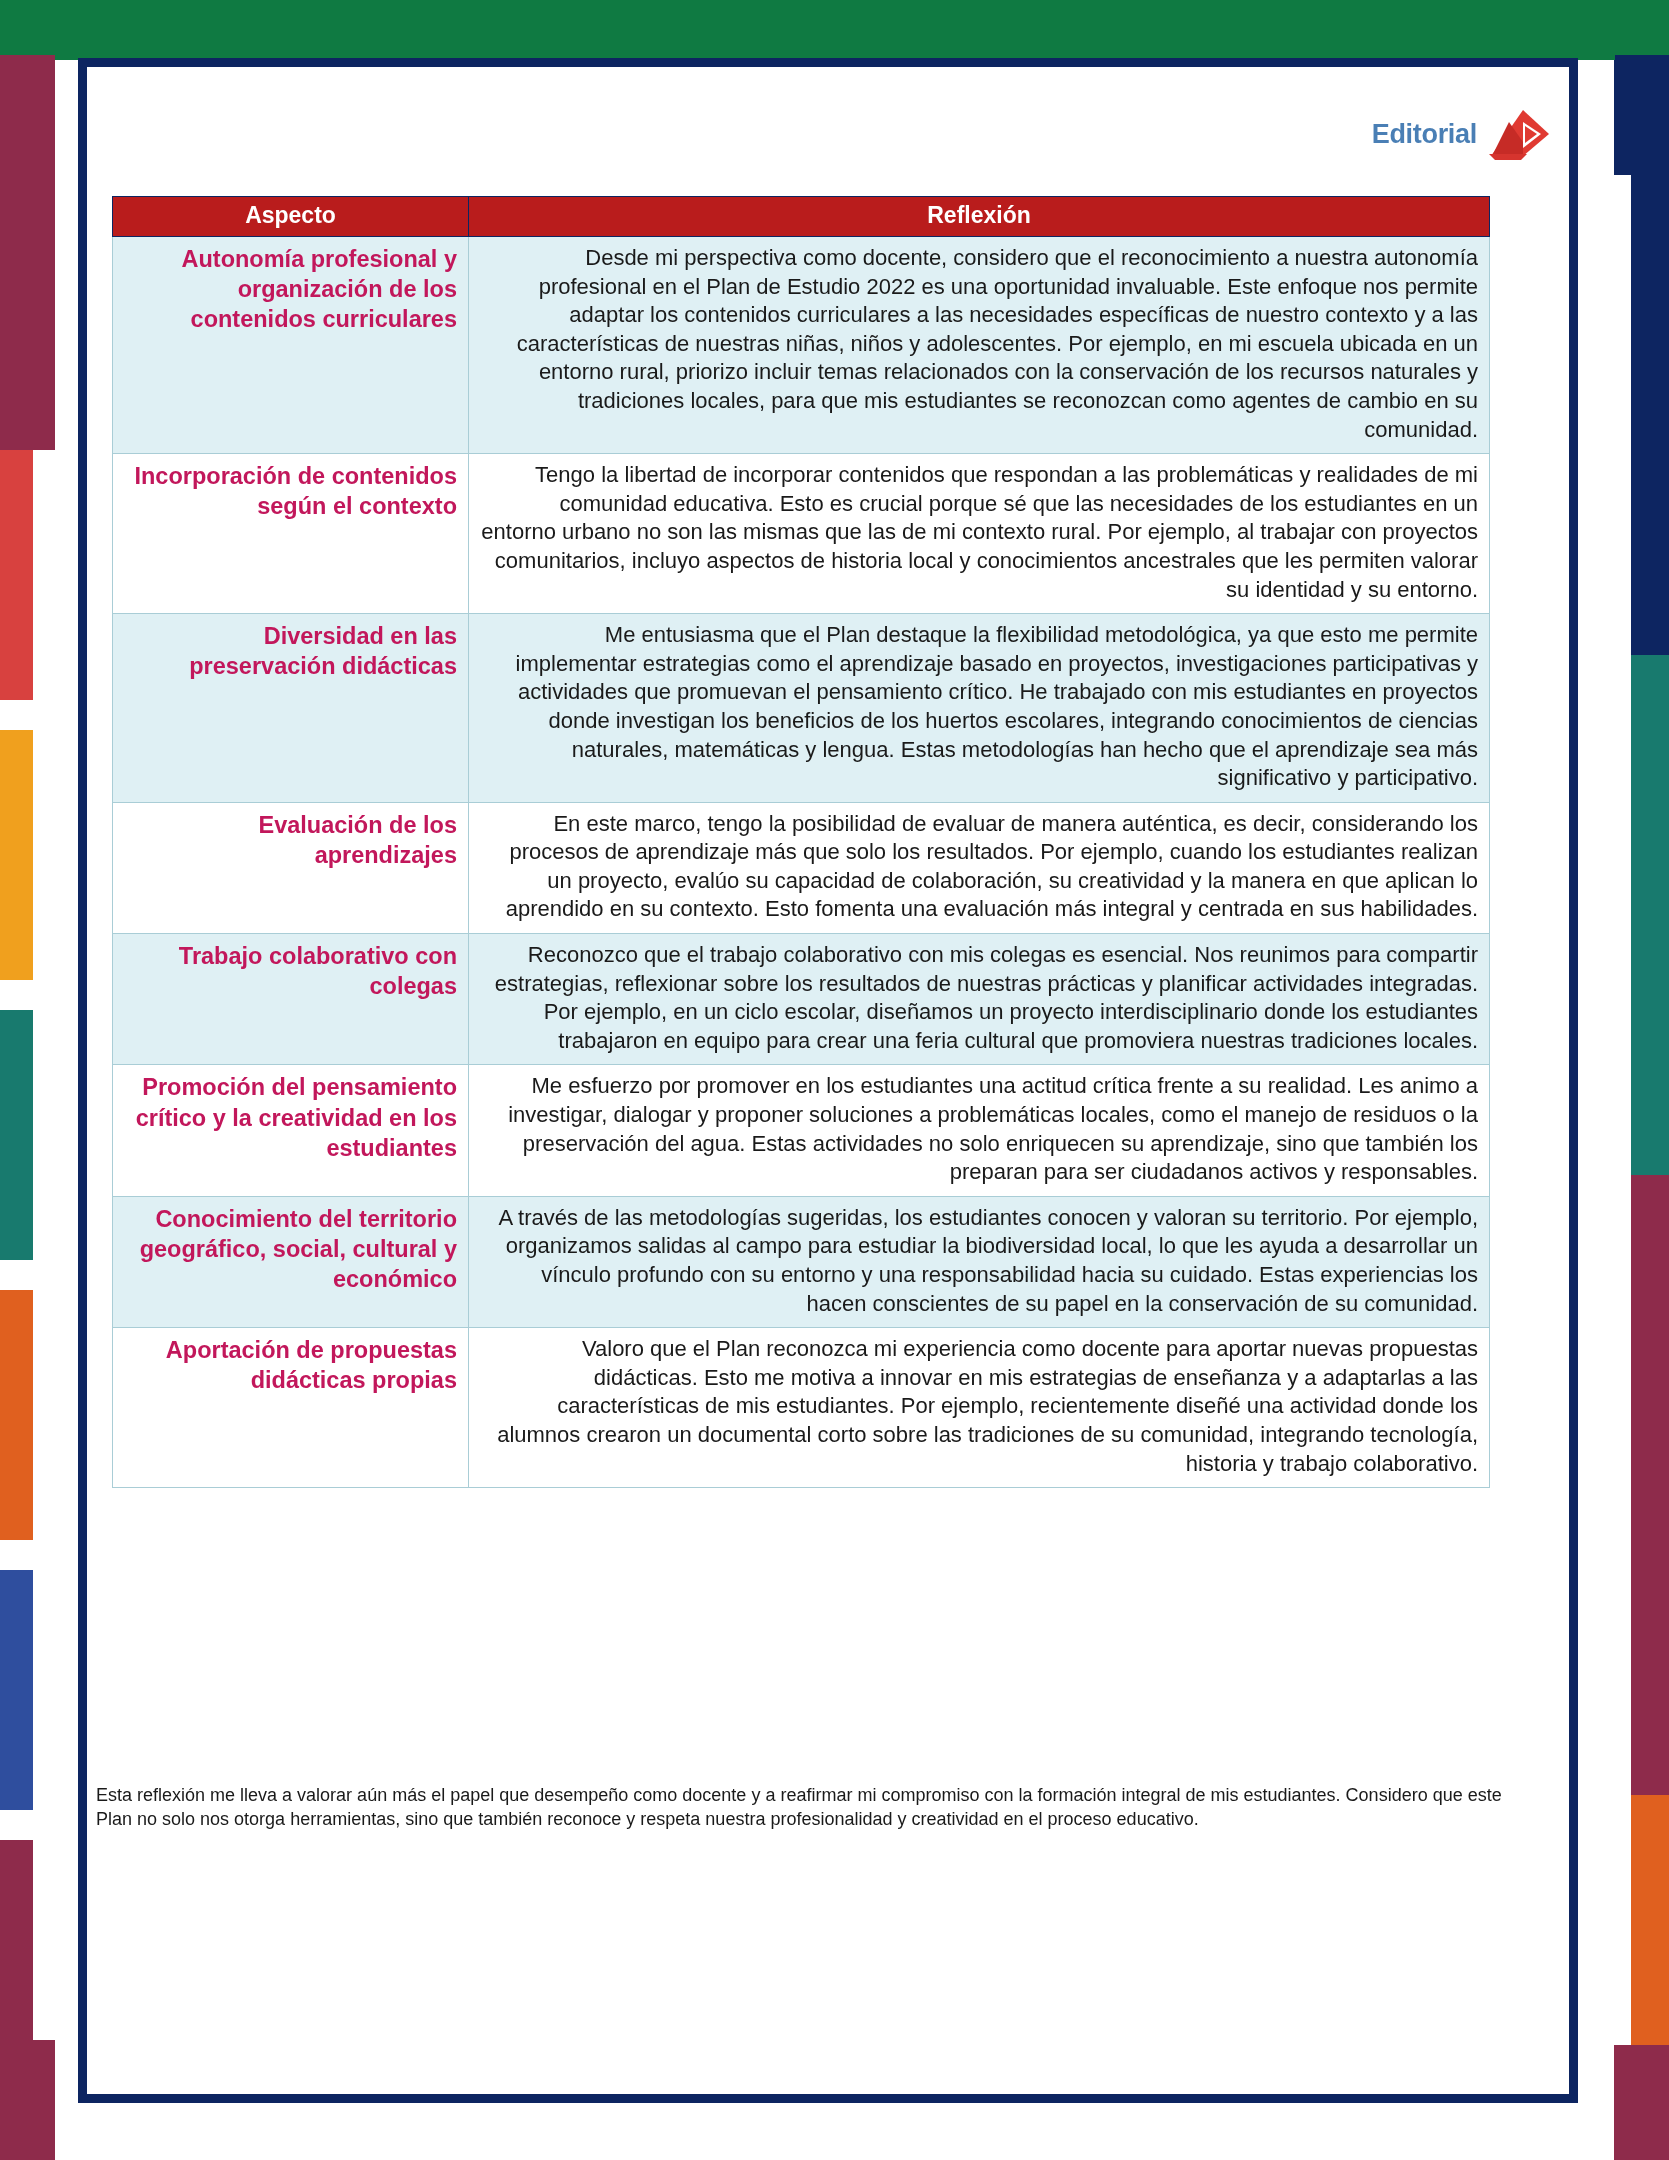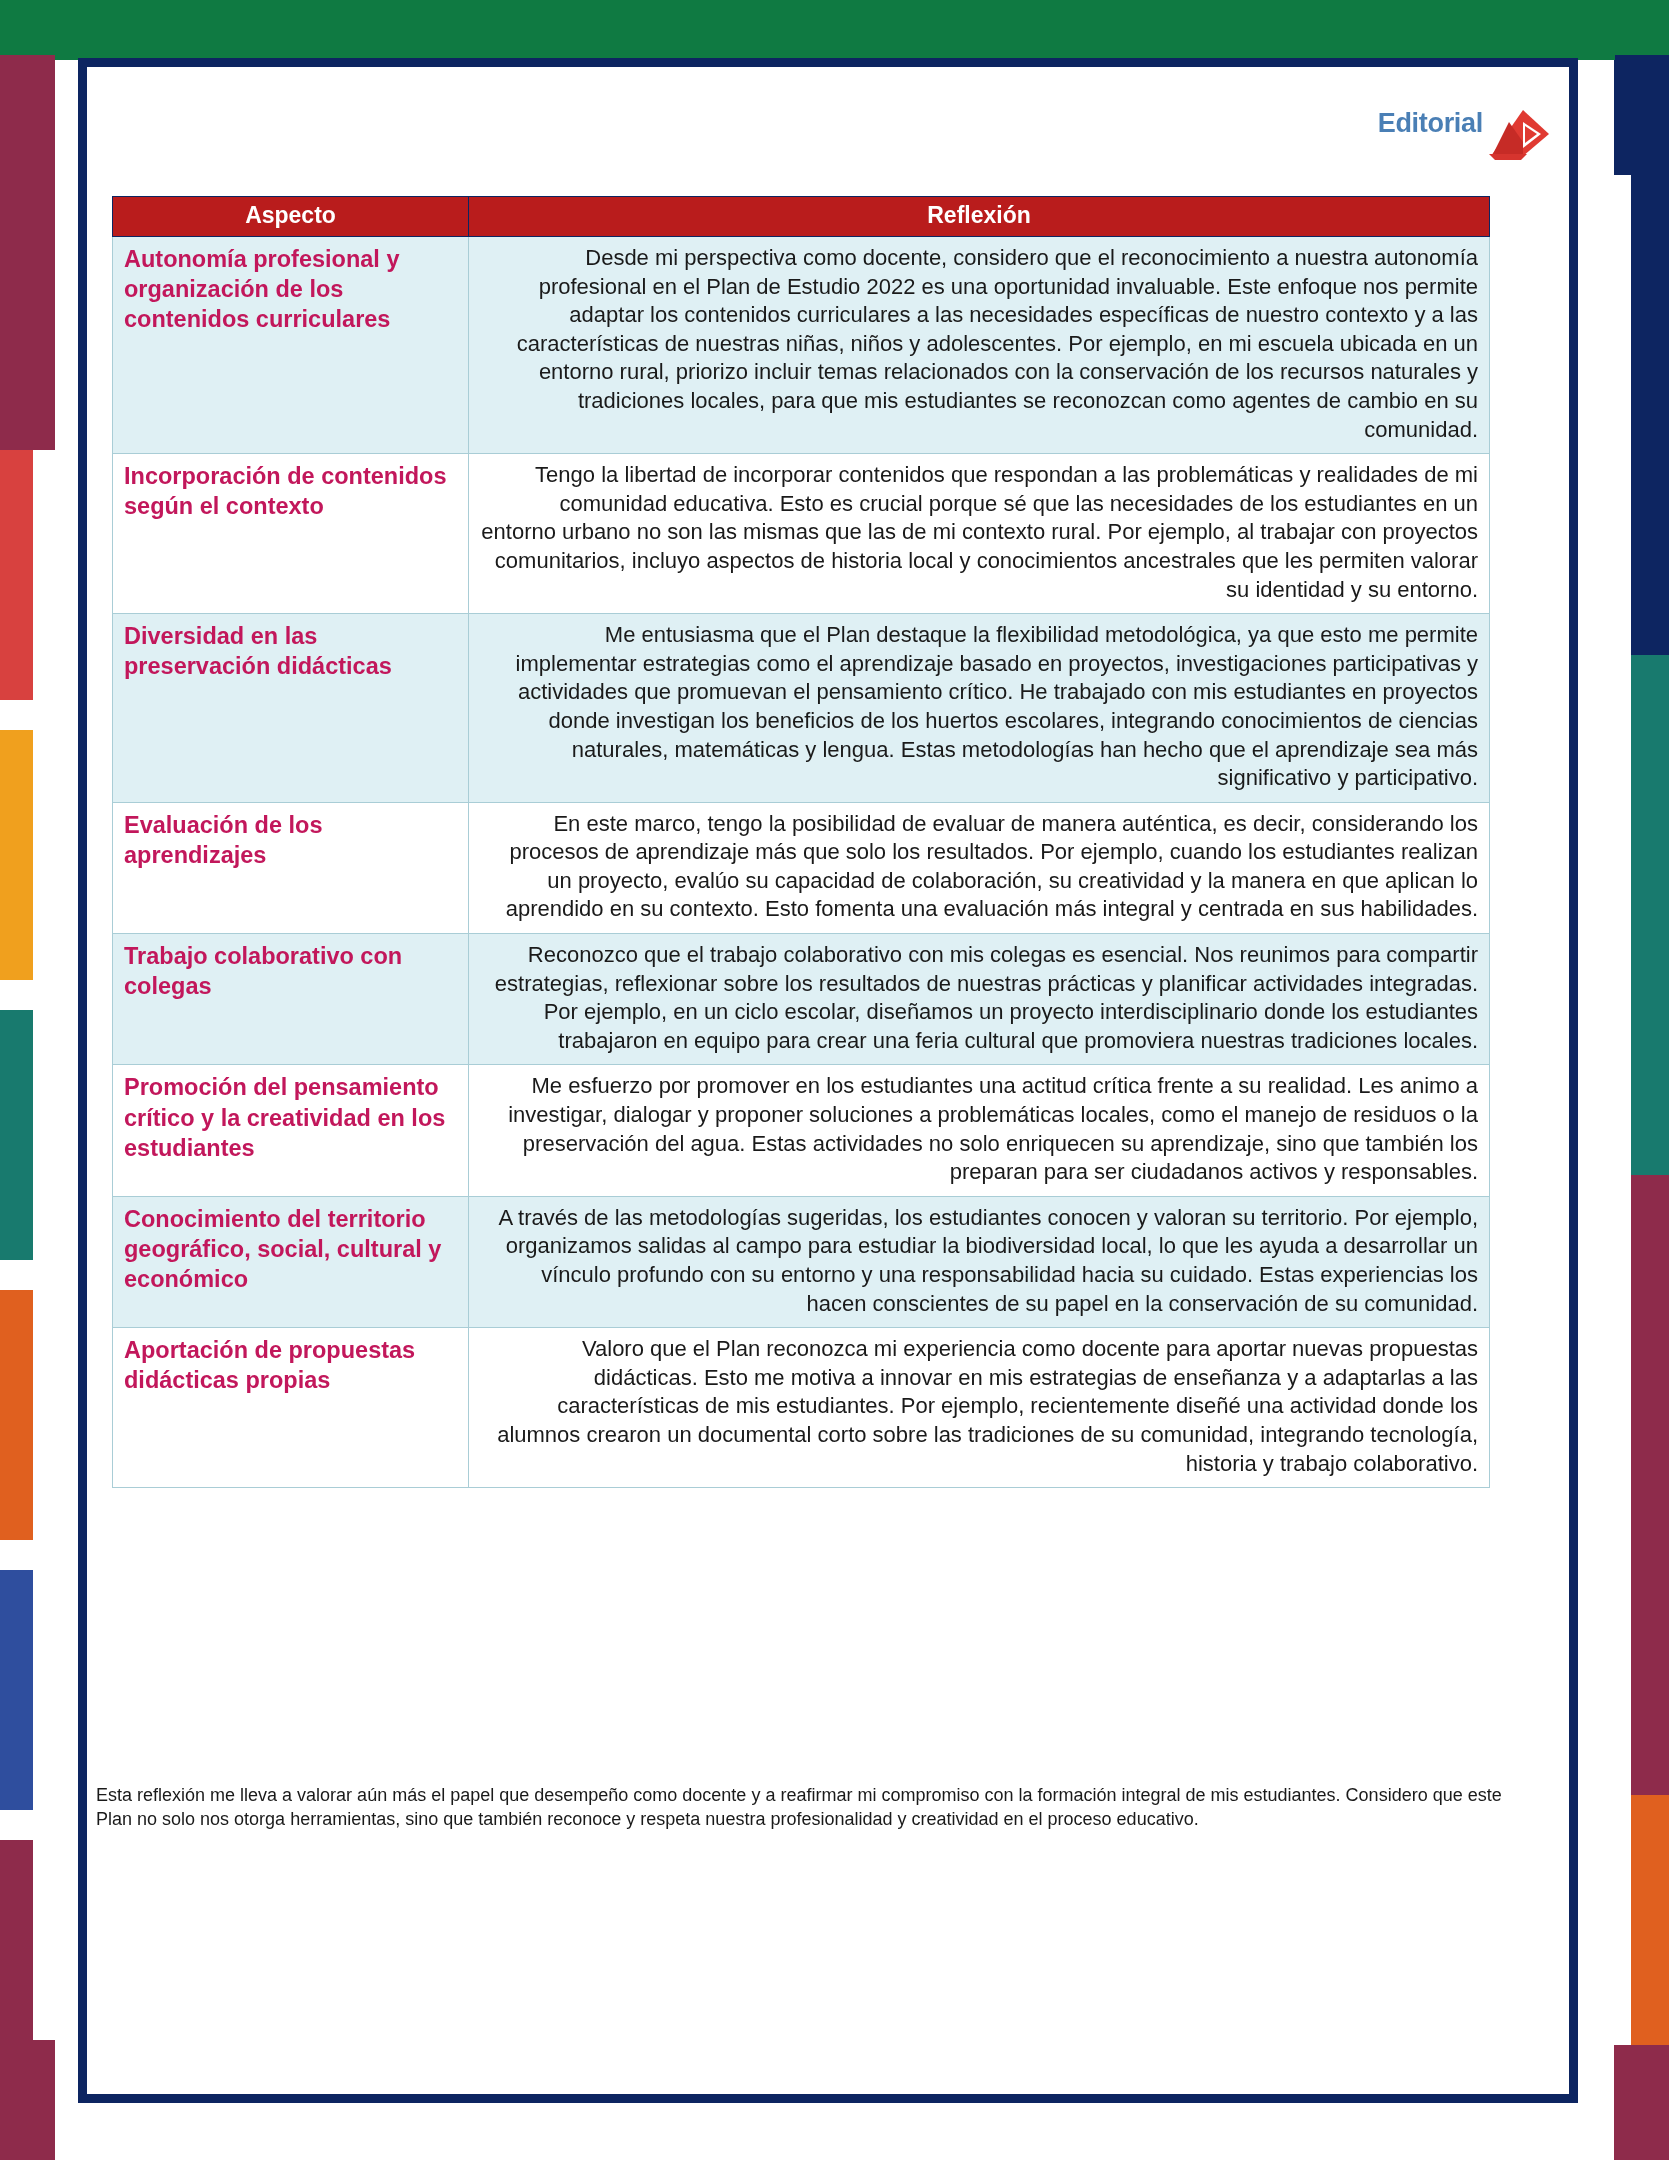--- a/index.html
+++ b/index.html
@@ -45,21 +45,22 @@
   .strip-right {
     position: absolute;
   }
 
   
   .logo {
     position: absolute;
     right: 120px;
     top: 108px;
     display: flex;
-    align-items: flex-start;
+    align-items: center;
+    gap: 6px;
   }
   .logo-text {
     font-size: 27px;
     font-weight: bold;
     color: #4a7fb5;
     letter-spacing: -0.3px;
   }
   .logo-mark {
     width: 66px;
     height: 52px;
@@ -87,21 +88,21 @@
     text-align: center;
     border: 1px solid #0d2561;
   }
   table.reflex th.col-aspecto { width: 355px; }
   table.reflex td {
     border: 1px solid #a9cdd6;
     vertical-align: top;
     padding: 7px 11px 9px 11px;
   }
   td.aspecto {
-    text-align: left;
+    text-align: right;
     color: #c2175b;
     font-weight: bold;
     font-size: 23.5px;
     line-height: 1.28;
     vertical-align: top;
     padding-top: 9px;
   }
   td.reflexion {
     color: #1a1a1a;
     font-size: 22px;

